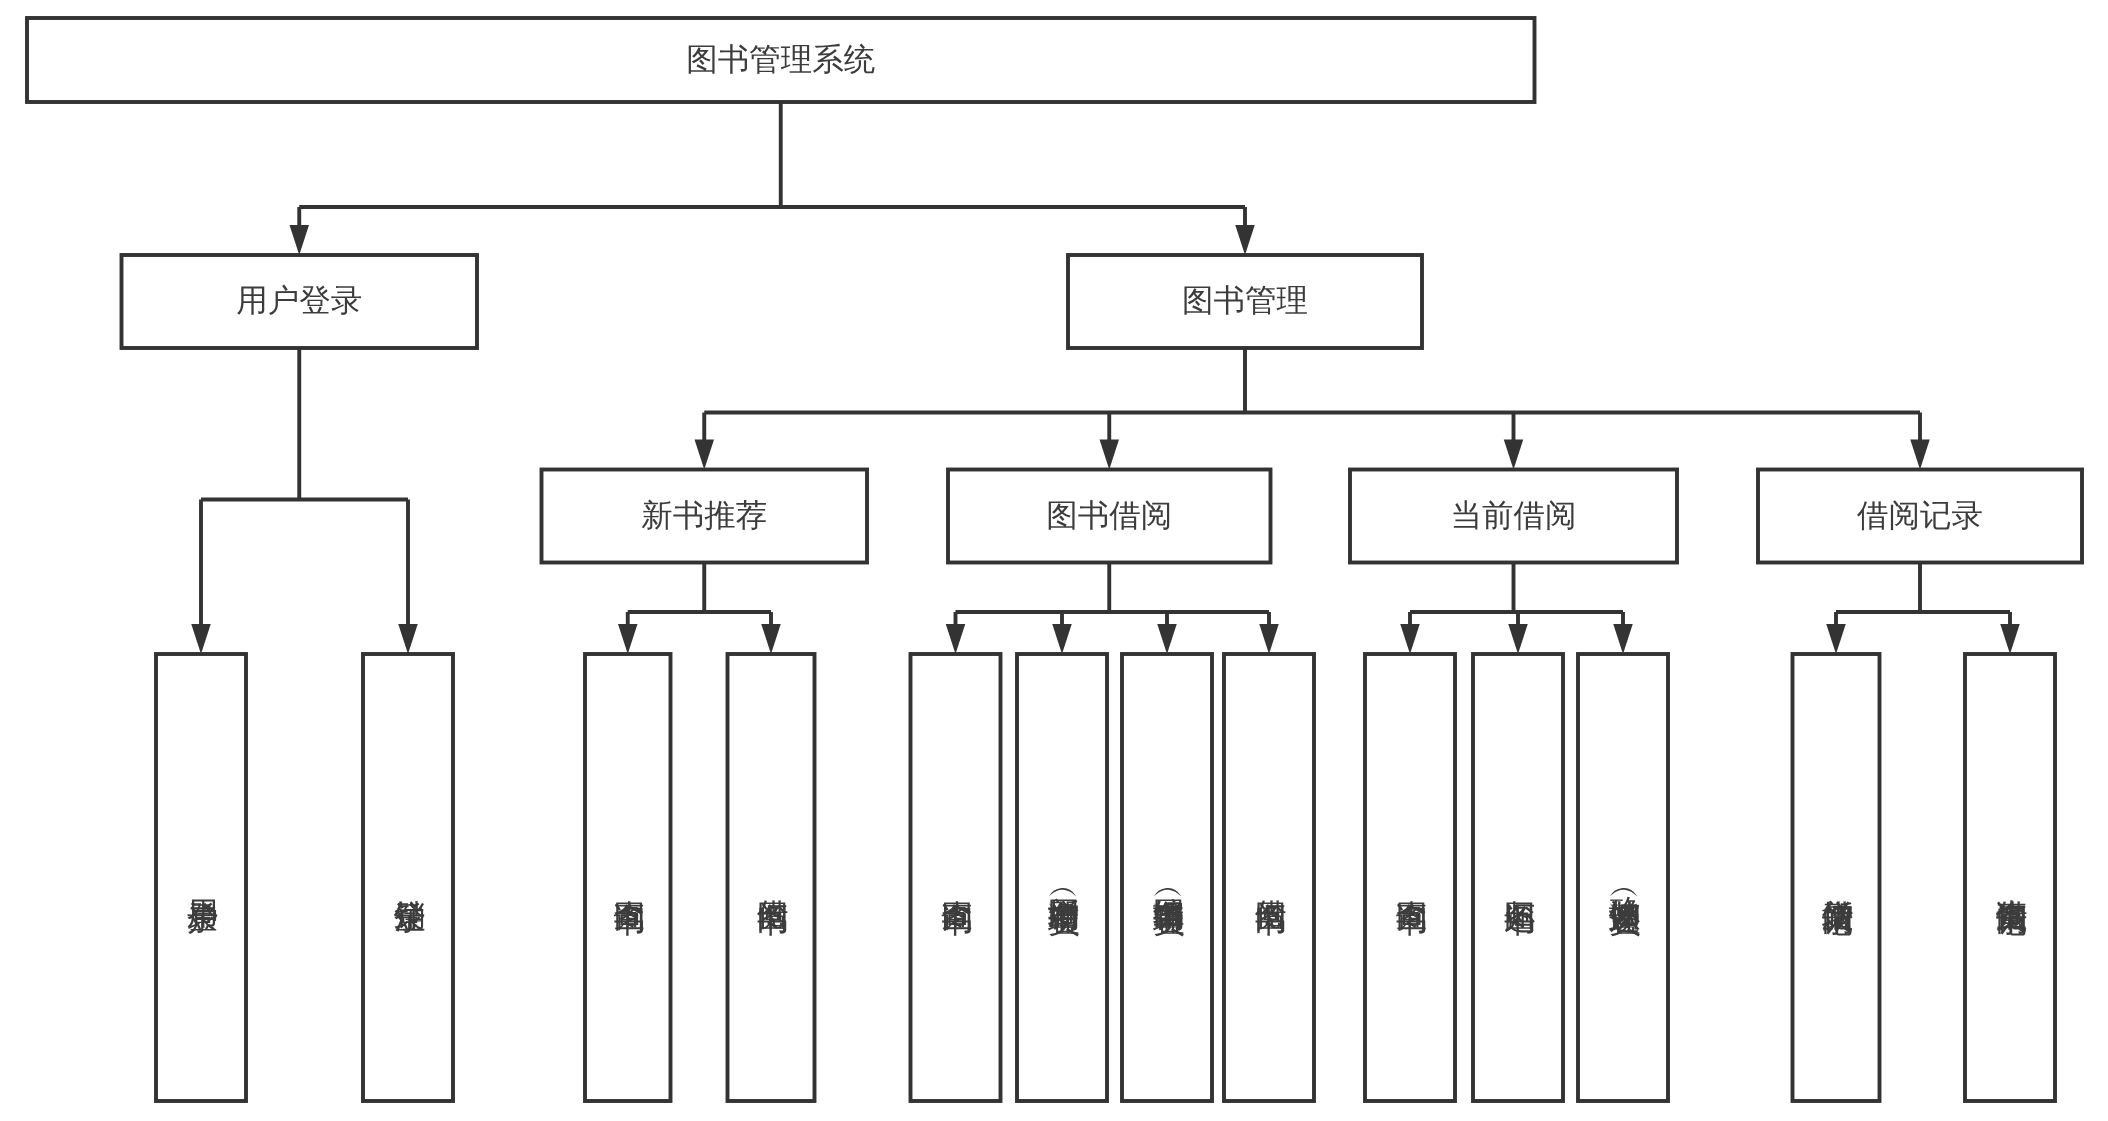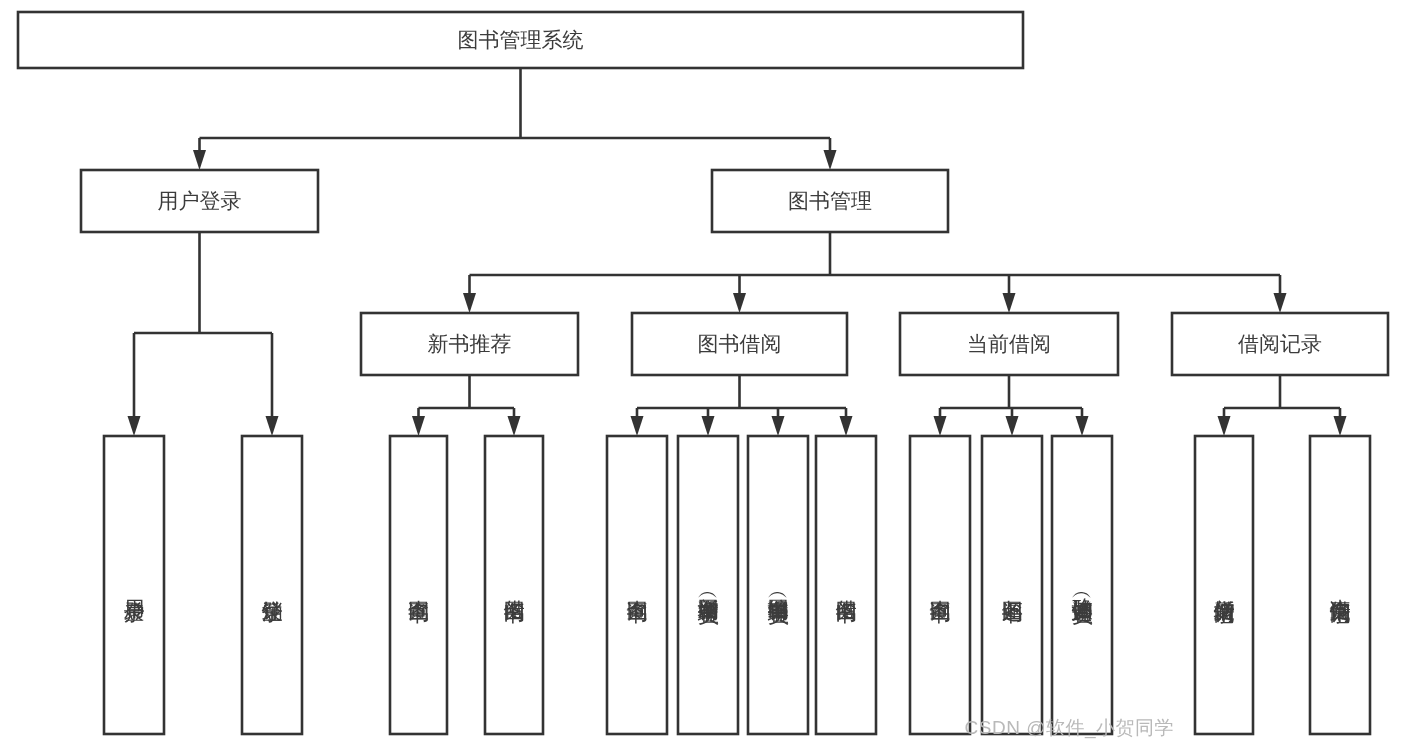--- a/index.html
+++ b/index.html
@@ -255,14 +255,13 @@
       <div class="vlabel-wrap" style="left: 1052px; top: 436px; width: 60px; height: 298px;">
         <span class="vlabel">确认归还（管理员）</span>
       </div>
       <div class="vlabel-wrap" style="left: 1195px; top: 436px; width: 58px; height: 298px;">
         <span class="vlabel">新增借阅记录</span>
       </div>
       <div class="vlabel-wrap" style="left: 1310px; top: 436px; width: 60px; height: 298px;">
         <span class="vlabel">查询借阅记录</span>
       </div>
     </div>
-  <div class="watermark">CSDN @软件_小贺同学</div>
 </div>
 
 </body></html>

